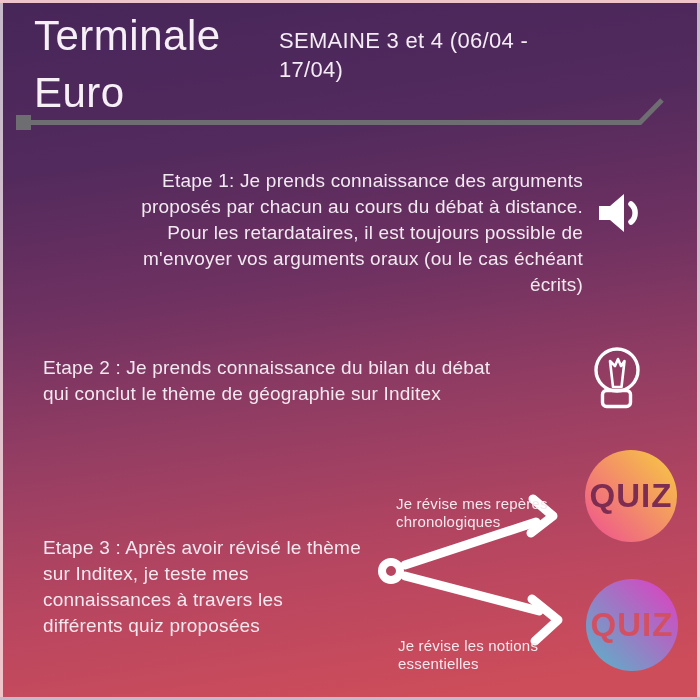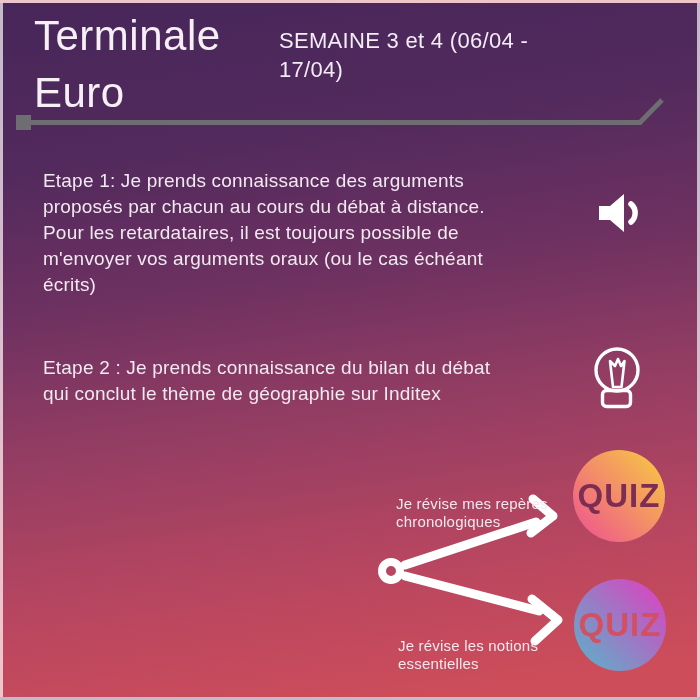--- a/index.html
+++ b/index.html
@@ -48,21 +48,21 @@
 
   .step-text {
     position: absolute;
     left: 40px;
     width: 540px;
     font-size: 19px;
     line-height: 1.37;
     color: #f1e9f0;
     letter-spacing: 0.2px;
   }
-  .step-1 { top: 165px; }
+  .step-1 { top: 165px; text-align: right; }
   .step-2 { top: 352px; }
   .step-3 { top: 532px; width: 360px; }
 
   .icon-button {
     position: absolute;
     cursor: pointer;
     background: transparent;
     border: none;
     padding: 0;
   }
@@ -86,20 +86,21 @@
     border-radius: 50%;
     display: flex;
     align-items: center;
     justify-content: center;
     cursor: pointer;
     border: none;
     font-family: "Liberation Sans", sans-serif;
     font-weight: 700;
     font-size: 33px;
     letter-spacing: 1px;
+    margin-left: 12px;
   }
   .quiz-1 { left: 570px; top: 447px; }
   .quiz-2 { left: 571px; top: 576px; }
 </style>
 </head>
 <body>
 
 <div class="slide">
 
   <div class="page-title prel">Terminale
@@ -119,20 +120,24 @@
     <polyline points="529,596 555,617 532,638" fill="none" stroke="#ffffff" stroke-width="9" stroke-linecap="round" stroke-linejoin="round"></polyline>
   </svg>
 
   <div class="step-text step-1 prel">Etape 1: Je prends connaissance des arguments
 proposés par chacun au cours du débat à distance.
 Pour les retardataires, il est toujours possible de
 m'envoyer vos arguments oraux (ou le cas échéant
 écrits)</div>
   <div class="step-text step-2 prel">Etape 2 : Je prends connaissance du bilan du débat
 qui conclut le thème de géographie sur Inditex</div>
+  <div class="step-text step-3 prel">Etape 3 : Après avoir révisé le thème
+sur Inditex, je teste mes
+connaissances à travers les
+différents quiz proposées</div>
 
   <button class="icon-button speaker-btn">
     <span>
       <svg width="48" height="48" viewBox="0 0 48 48">
         <path d="M4 17 L15 17 L29 5 L29 43 L15 31 L4 31 Z" fill="#ffffff"></path>
         <path d="M36 15 C41.5 19.5 41.5 28.5 36 33" fill="none" stroke="#ffffff" stroke-width="5.5" stroke-linecap="round"></path>
       </svg>
     </span>
   </button>
 

